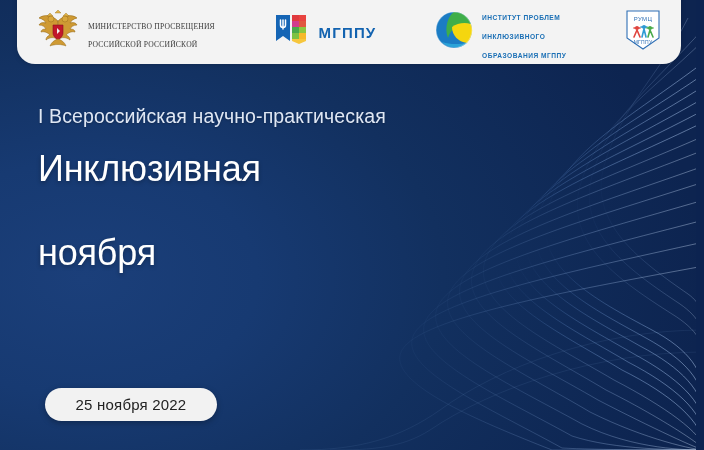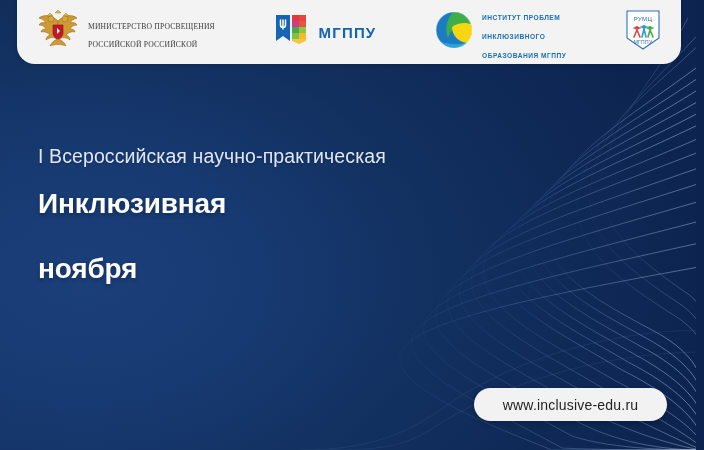--- a/index.html
+++ b/index.html
@@ -88,36 +88,35 @@
     line-height: 1.45;
     text-transform: uppercase;
   }
 
   
   .content {
     position: absolute;
     left: 38px;
     top: 104px;
     width: 520px;
-    margin-top: 40px;
   }
   .eyebrow {
     color: #dfe7f4;
     font-size: 19.5px;
     line-height: 1.32;
     font-weight: 400;
     letter-spacing: 0.1px;
     margin: 0;
     text-shadow: 0 1px 2px rgba(0,0,0,0.25);
   }
   .headline {
     margin: 18px 0 0 0;
     color: #ffffff;
-    font-size: 28px;
-    font-weight: bold;
+    font-size: 36px;
+    font-weight: normal;
     line-height: 1.17;
     letter-spacing: -0.2px;
     text-shadow: 0 2px 4px rgba(0,0,0,0.28);
   }
 
   
   .pill {
     position: absolute;
     background: #f2f2f2;
     border-radius: 999px;
@@ -285,15 +284,15 @@
     <p class="eyebrow">
       <span>I Всероссийская научно-практическая</span><br>
     </p>
     <h1 class="headline">
       <span>Инклюзивная</span><br>
       <br>
       <span>ноября</span>
     </h1>
   </div>
 
-  <div class="pill pill-url">www.inclusive-edu.ru</div>
+  <div class="pill pill-date">25 ноября 2022</div>
 
 </div>
 
 </body></html>

